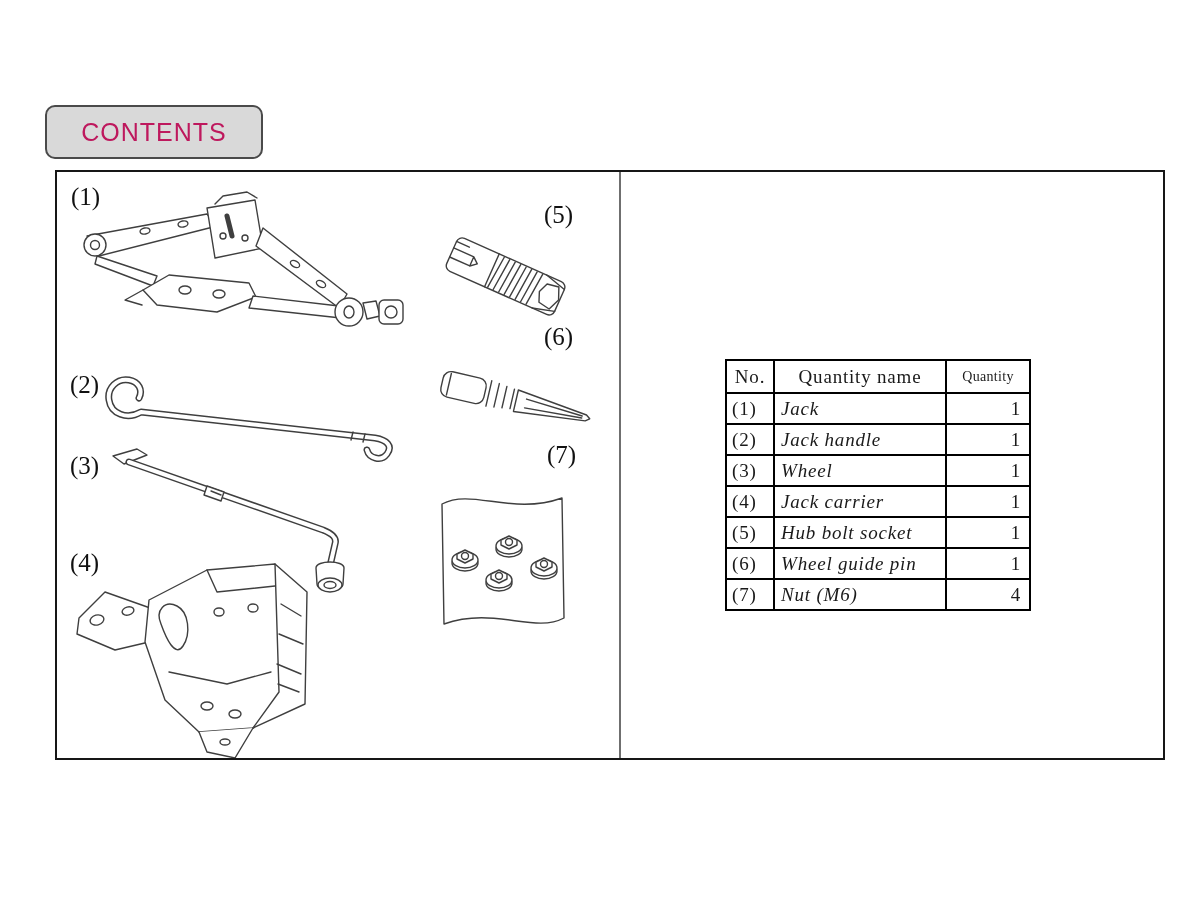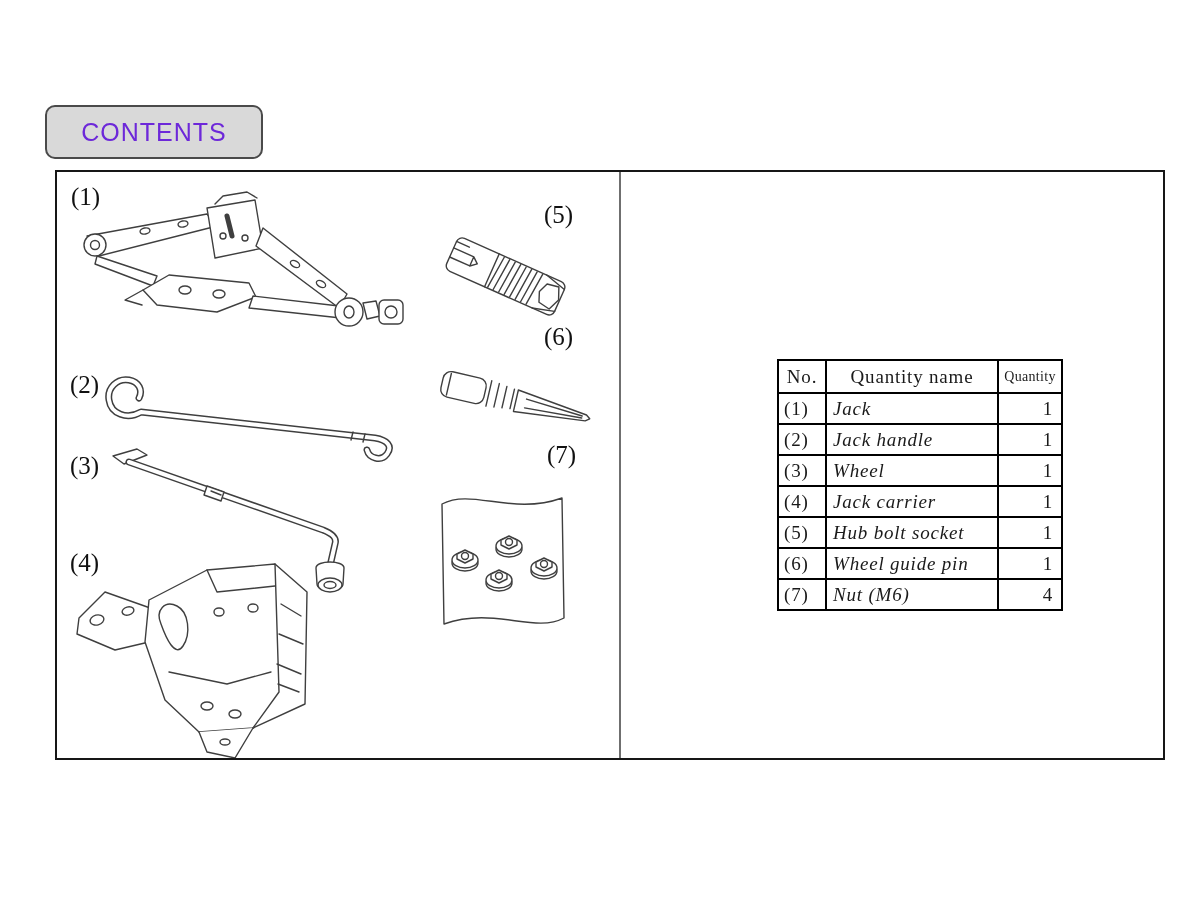--- a/index.html
+++ b/index.html
@@ -3,49 +3,49 @@
 <meta charset="utf-8">
 <style>
   html,body{margin:0;padding:0;background:#fff;}
   #page{position:relative;width:1200px;height:900px;background:#ffffff;overflow:hidden;
         font-family:"Liberation Serif", serif;color:#1a1a1a;}
 
   
   .contents-chip{position:absolute;left:45px;top:105px;width:214px;height:50px;
     background:#d9d9d9;border:2px solid #4a4a4a;border-radius:10px;
     display:flex;align-items:center;justify-content:center;
-    font-family:"Liberation Sans", sans-serif;font-size:25px;letter-spacing:1px;color:#6d28d9;}
+    font-family:"Liberation Sans", sans-serif;font-size:25px;letter-spacing:1px;color:#be185d;}
 
   
   .main-box{position:absolute;left:55px;top:170px;width:1110px;height:590px;
     border:2px solid #161616;box-sizing:border-box;background:#fff;}
   .divider{position:absolute;left:562px;top:0;bottom:0;width:2px;background:#6f6f6f;}
 
   
   .part-label{position:absolute;font-size:25px;color:#111;line-height:1;}
 
   
   .illustration{position:absolute;left:0;top:0;}
   .illustration path,.illustration circle,.illustration ellipse,
   .illustration rect,.illustration line,.illustration polygon{
     fill:none;stroke:#3f3f3f;stroke-width:1.4;stroke-linejoin:round;stroke-linecap:round;}
   .illustration .fillw{fill:#ffffff;}
   .illustration .tube-outer{stroke-width:7;}
   .illustration .tube-inner{stroke:#ffffff;stroke-width:4;}
 
   
-  .parts-table{position:absolute;left:720px;top:187px;border-collapse:collapse;
+  .parts-table{position:absolute;left:668px;top:187px;border-collapse:collapse;
     font-family:"Liberation Serif", serif;background:#fff;}
   .parts-table th,.parts-table td{border:2px solid #000;font-weight:normal;
     font-size:19px;letter-spacing:0.8px;white-space:nowrap;box-sizing:border-box;}
   .parts-table th{height:33px;text-align:center;padding:0 4px;}
   .parts-table td{height:31px;}
   .col-no{width:48px;}
   .col-product{width:172px;}
-  .col-qty{width:64px;}
+  .col-qty{width:84px;}
   th.col-qty{font-size:14px;letter-spacing:0.3px;}
   td.cell-no{text-align:left;padding-left:5px;}
   td.cell-product{text-align:left;padding-left:6px;font-style:italic;}
   td.cell-qty{text-align:right;padding-right:8px;}
 </style>
 </head>
 <body>
 
 <div id="page">
 

